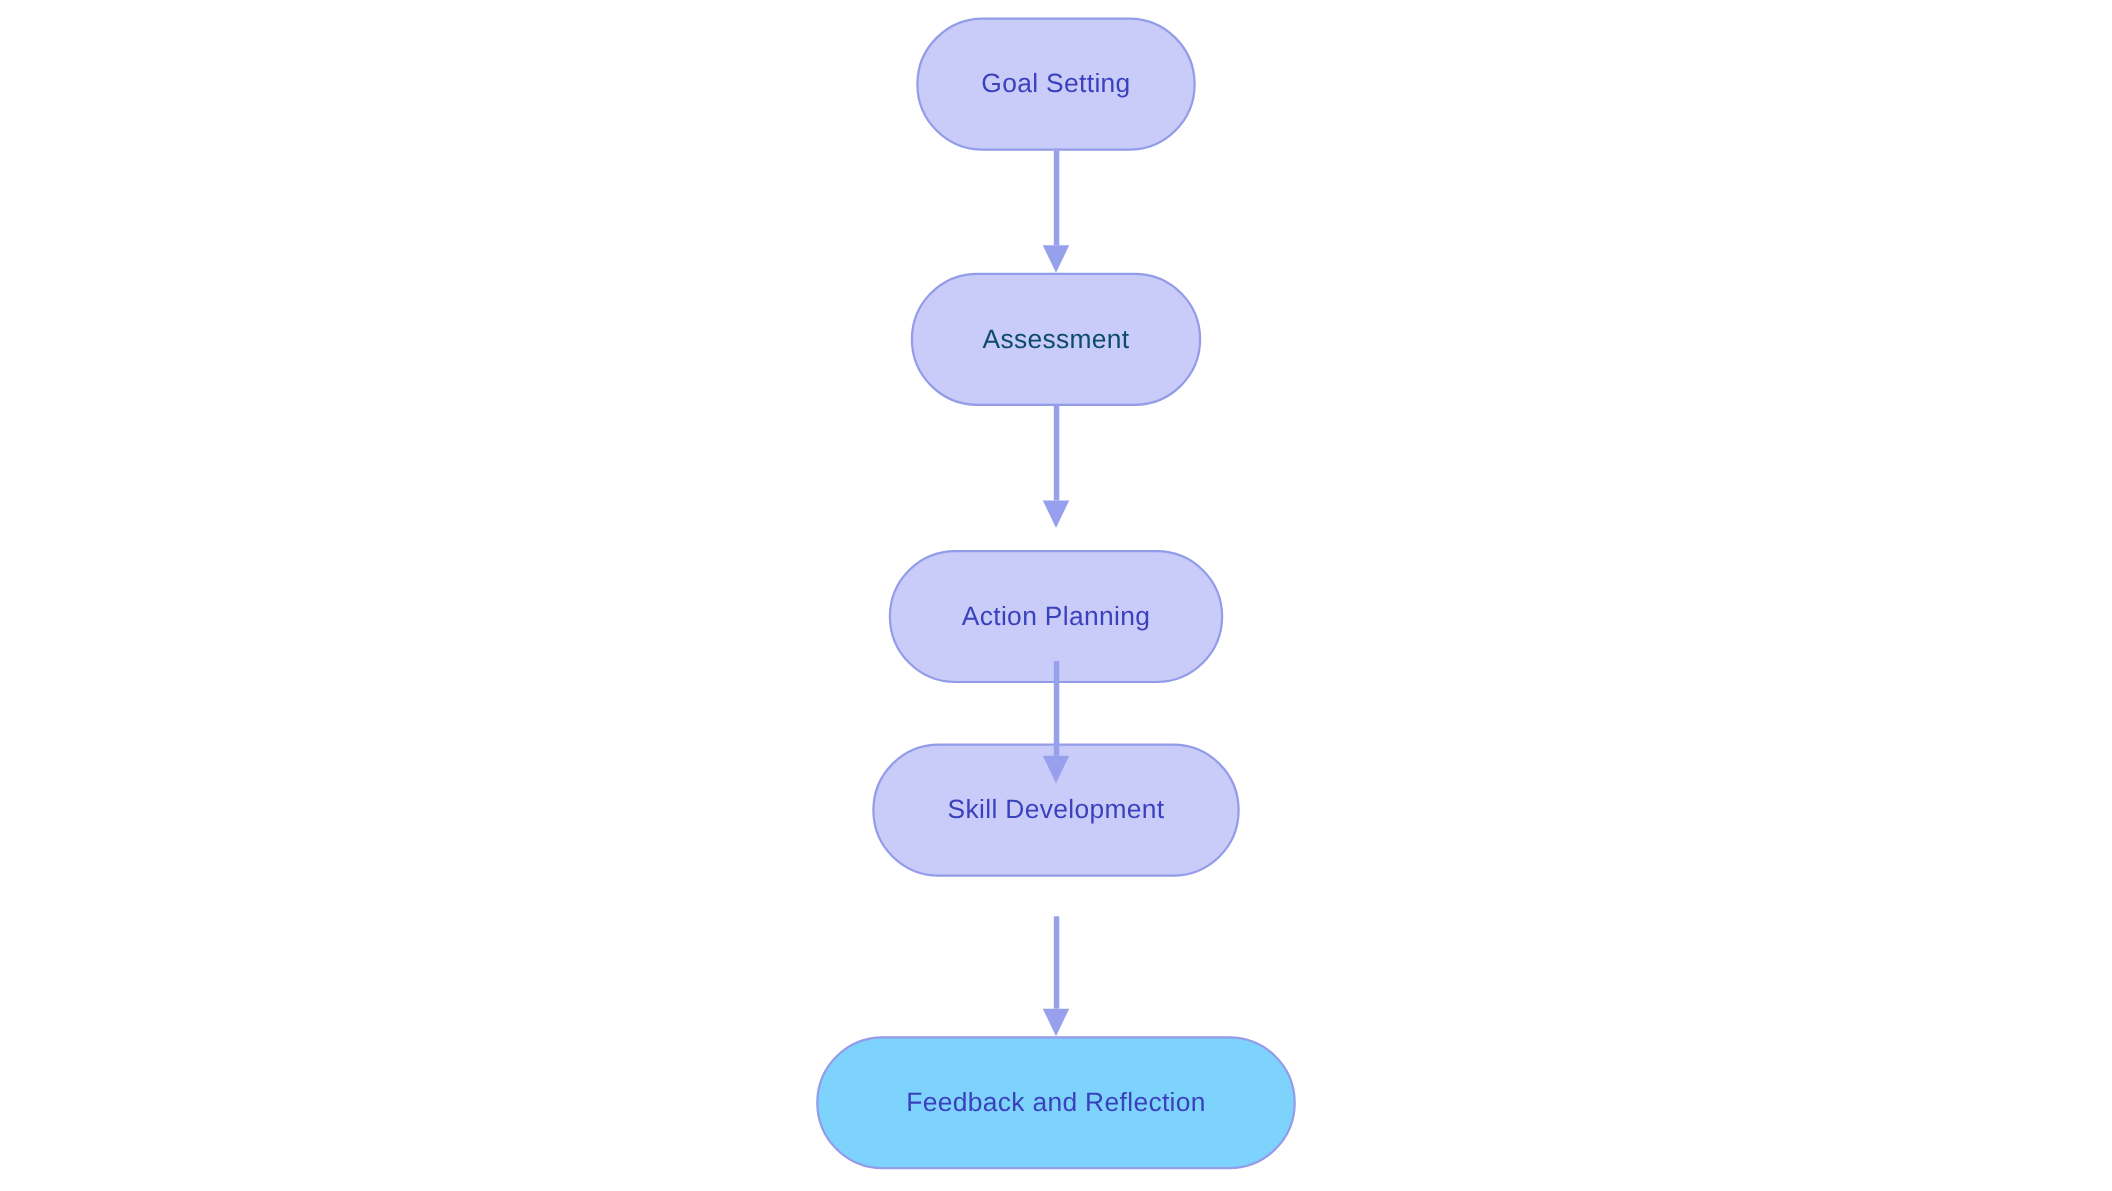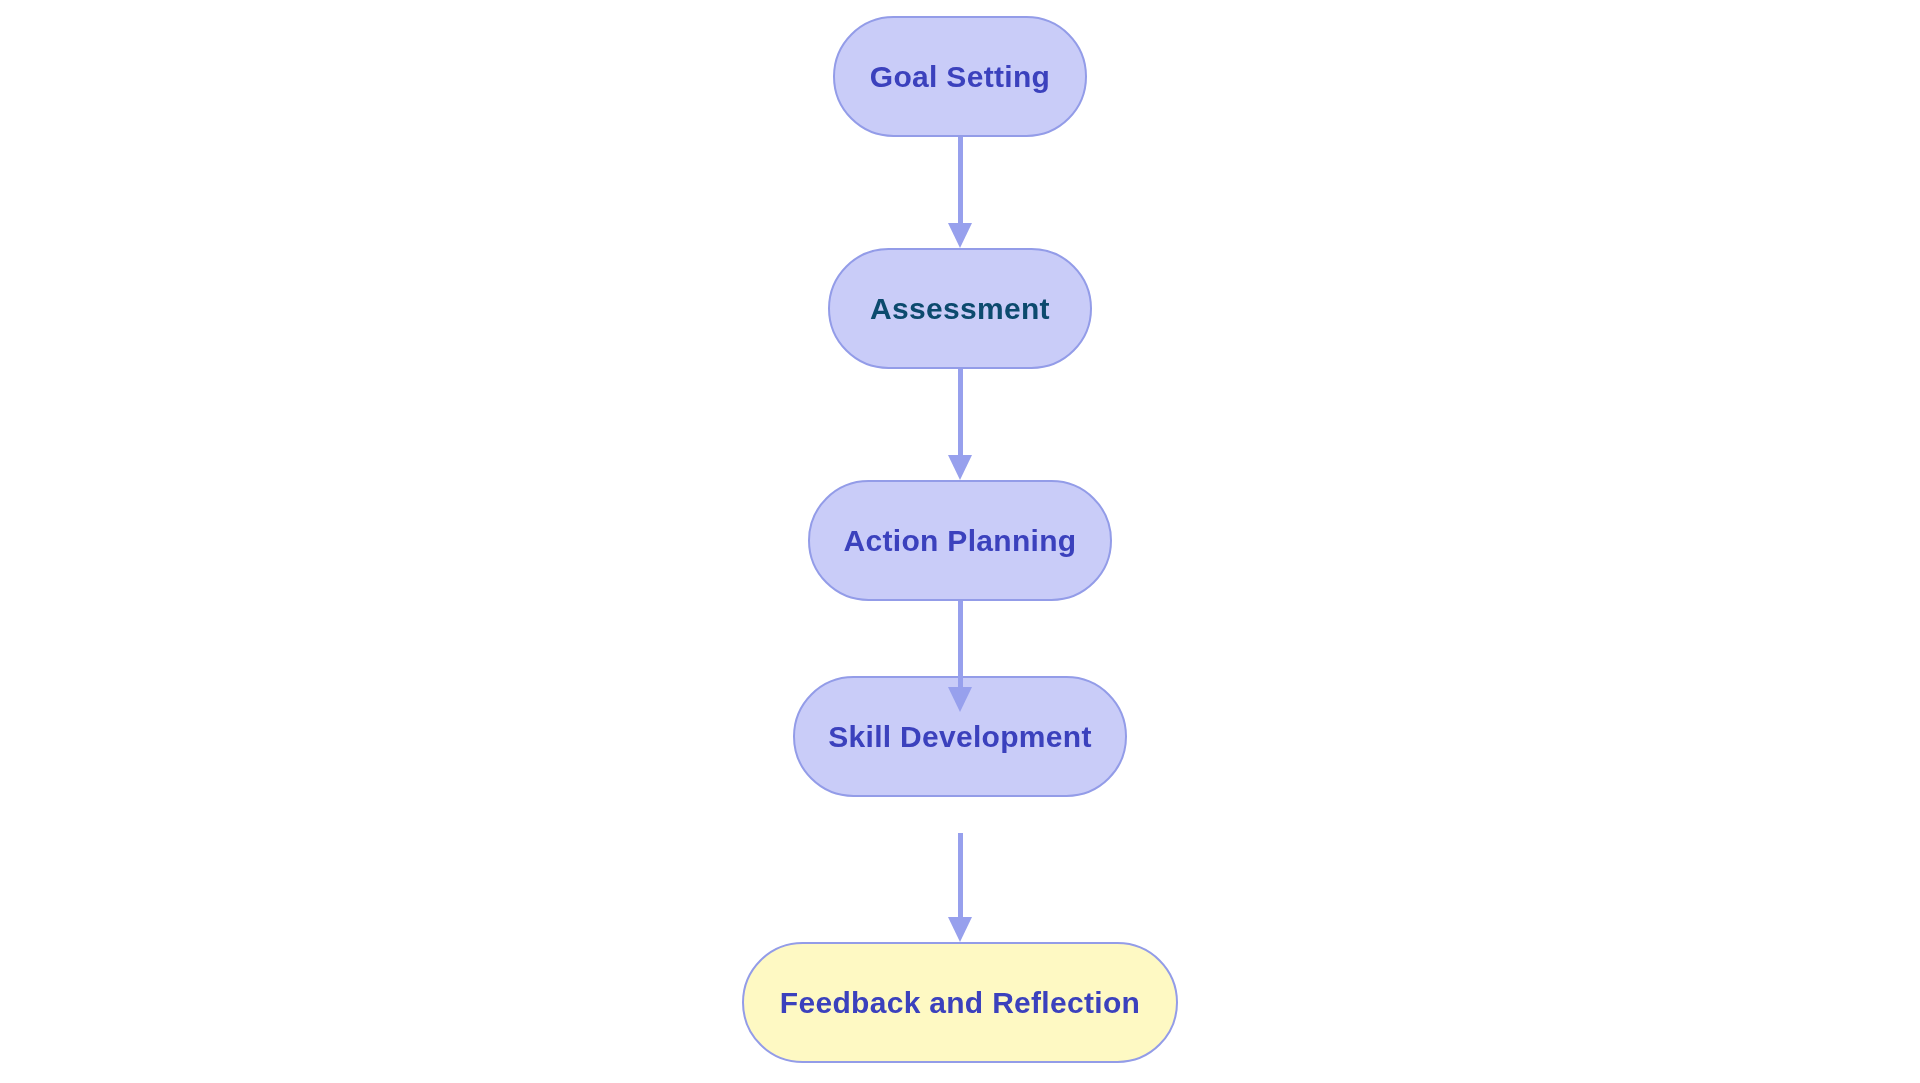--- a/index.html
+++ b/index.html
@@ -21,23 +21,23 @@
     position: absolute;
     height: 121px;
     border-radius: 60.5px;
     box-sizing: border-box;
     border: 2px solid;
     display: flex;
     align-items: center;
     justify-content: center;
   }
   .flow-node .node-label {
-    font-size: 30px;
+    font-size: 24px;
     letter-spacing: 0.3px;
-    font-weight: 700;
+    font-weight: 400;
     white-space: nowrap;
   }
   .flow-arrow {
     position: absolute;
     width: 0;
   }
   .arrow-line {
     position: absolute;
     top: 0;
     left: -2.5px;
@@ -55,27 +55,27 @@
 </head>
 <body>
 
 <div id="canvas" style="background: rgb(255, 255, 255);">
     <div class="flow-node" style="top: 16px; width: 254px; left: 833px; background: rgb(201, 204, 248); border-color: rgb(147, 156, 232);">
       <span class="node-label" style="color: rgb(59, 65, 189);">Goal Setting</span>
     </div>
     <div class="flow-node" style="top: 248px; width: 264px; left: 828px; background: rgb(201, 204, 248); border-color: rgb(147, 156, 232);">
       <span class="node-label" style="color: #0c4a6e;">Assessment</span>
     </div>
-    <div class="flow-node" style="top: 480px; width: 304px; left: 808px; background: rgb(201, 204, 248); border-color: rgb(147, 156, 232);">
+    <div class="flow-node" style="top: 500px; width: 304px; left: 808px; background: rgb(201, 204, 248); border-color: rgb(147, 156, 232);">
       <span class="node-label" style="color: rgb(59, 65, 189);">Action Planning</span>
     </div>
     <div class="flow-node" style="top: 676px; width: 334px; left: 793px; background: rgb(201, 204, 248); border-color: rgb(147, 156, 232);">
       <span class="node-label" style="color: rgb(59, 65, 189);">Skill Development</span>
     </div>
-    <div class="flow-node" style="top: 942px; width: 436px; left: 742px; background: #fef9c3; border-color: rgb(147, 156, 232); text-align: center;">
+    <div class="flow-node" style="top: 942px; width: 436px; left: 742px; background: #7dd3fc; border-color: rgb(147, 156, 232); text-align: center;">
       <span class="node-label" style="color: rgb(59, 65, 189);">Feedback and Reflection</span>
     </div>
     <div class="flow-arrow" style="left: 960px; top: 137px; height: 111px;">
       <div class="arrow-line" style="height: 86px; background: rgb(151, 160, 237);"></div>
       <div class="arrow-head" style="top: 86px; border-top: 25px solid rgb(151, 160, 237);"></div>
     </div>
     <div class="flow-arrow" style="left: 960px; top: 369px; height: 111px;">
       <div class="arrow-line" style="height: 86px; background: rgb(151, 160, 237);"></div>
       <div class="arrow-head" style="top: 86px; border-top: 25px solid rgb(151, 160, 237);"></div>
     </div>

